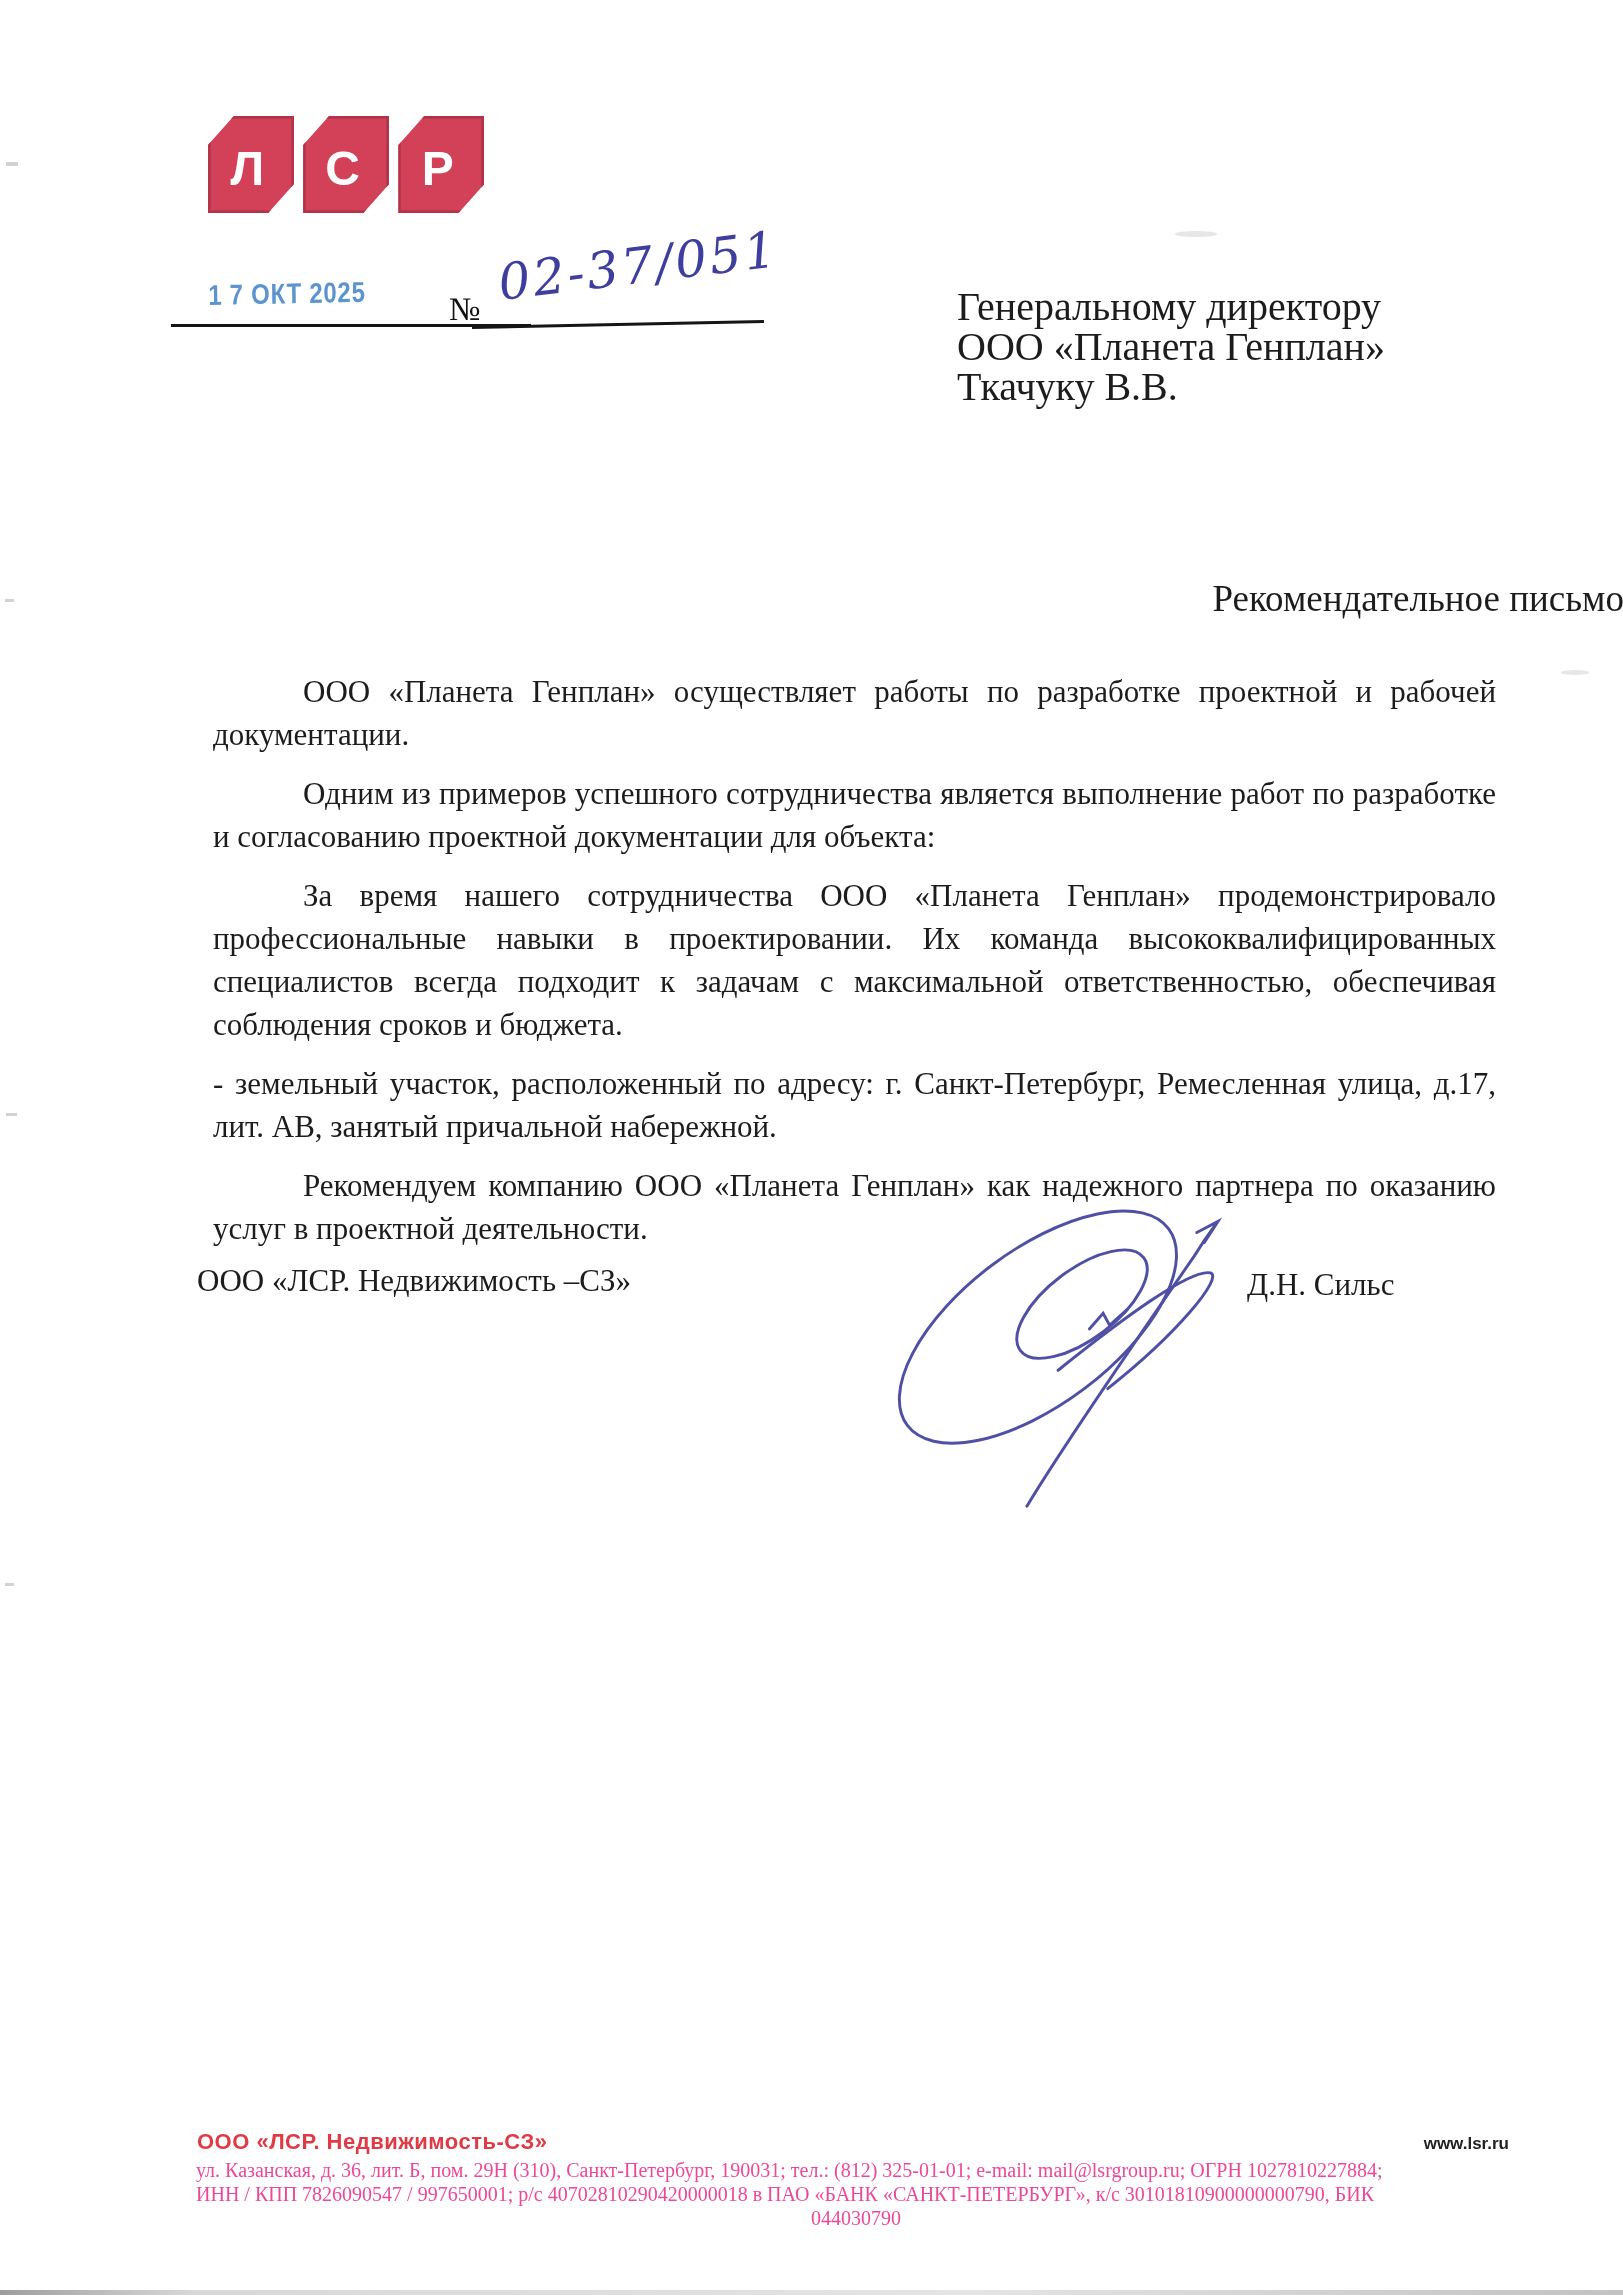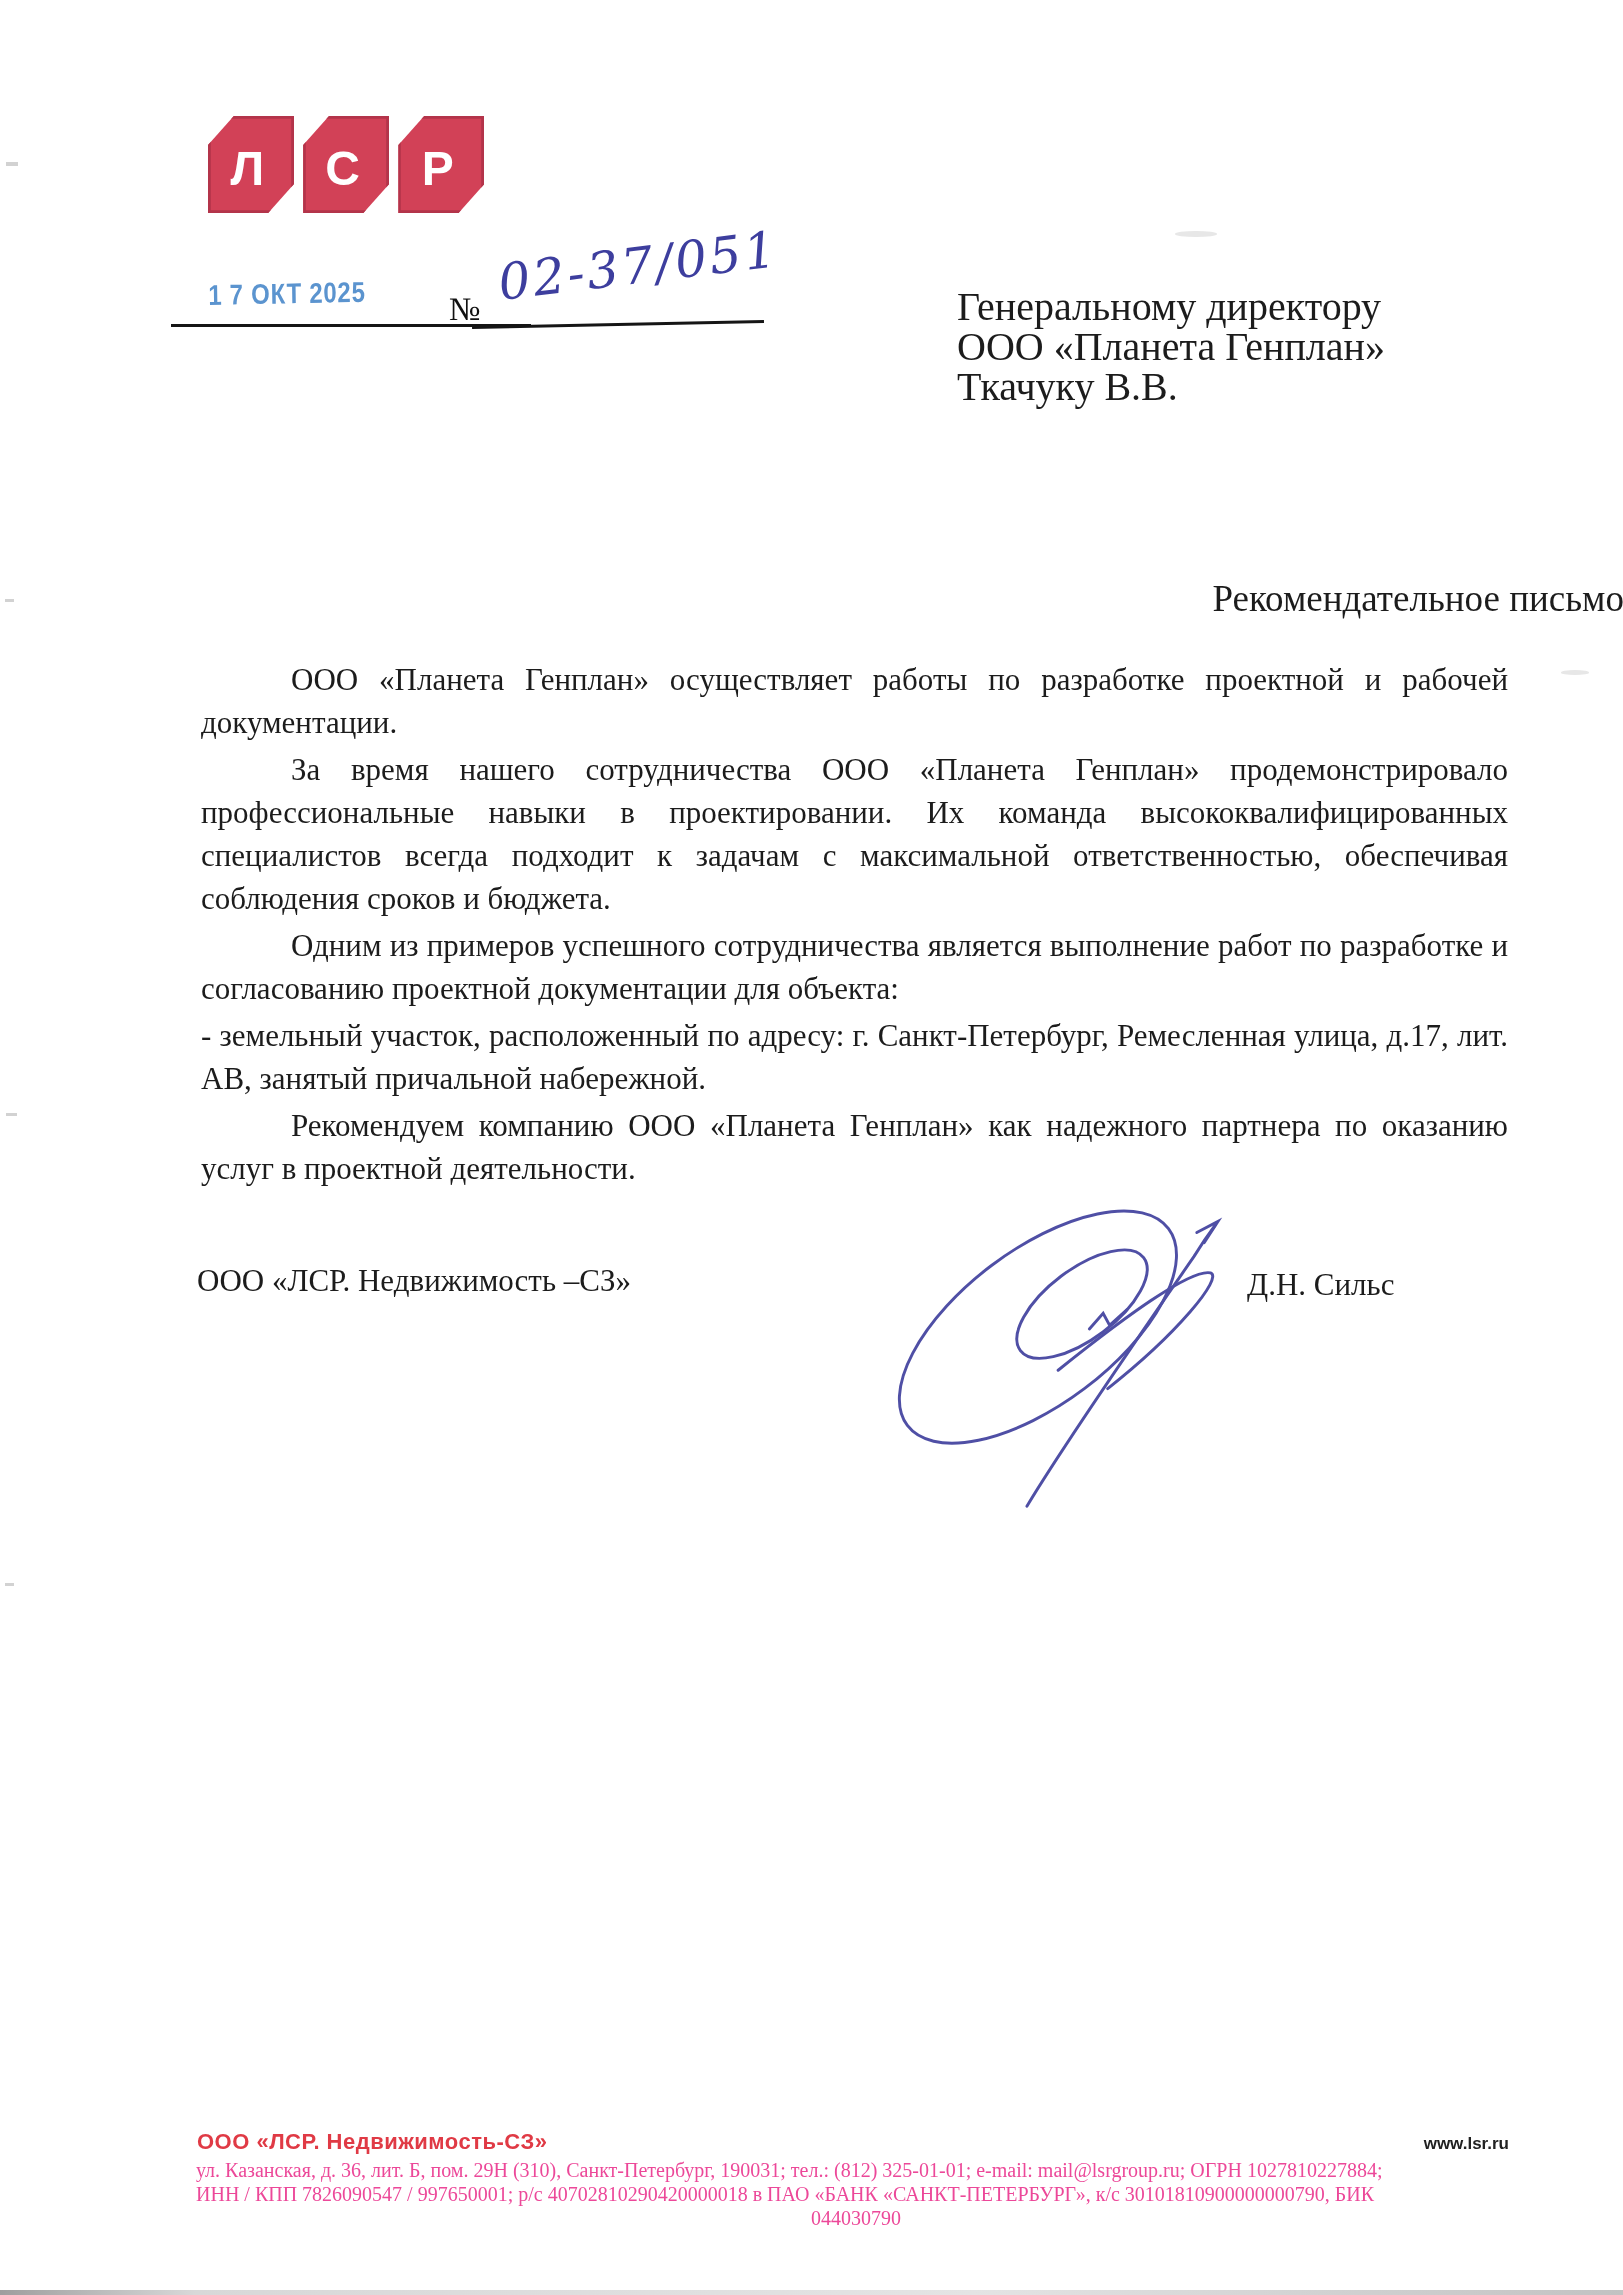--- a/index.html
+++ b/index.html
@@ -37,21 +37,21 @@
     color:#3d3e9e;transform:rotate(-7deg);letter-spacing:2.8px;white-space:nowrap;
   }
   
   .recipient{position:absolute;left:957px;top:287px;font-size:40px;line-height:40px;}
   
   .title{position:absolute;left:0;top:577px;width:1624px;text-align:right;font-size:37px;}
   .body-text{
     position:absolute;left:197px;top:654px;width:1315px;
     font-size:31px;line-height:43px;text-align:justify;
   }
-  .body-text p{margin:4px;text-indent:90px;}
+  .body-text p{margin:16px;text-indent:90px;}
   .body-text p.no-indent{text-indent:0;}
   
   .sig-position{position:absolute;left:197px;top:1260px;font-size:31px;line-height:42px;}
   .sig-name{position:absolute;left:1247px;top:1267px;font-size:31px;}
   .sig-svg{position:absolute;left:0;top:0;pointer-events:none;}
   
   .footer-company{
     position:absolute;left:197px;top:2129px;
     font-family:"Liberation Sans",sans-serif;font-weight:bold;font-size:22px;
     color:#e03a45;letter-spacing:0.5px;
@@ -100,22 +100,22 @@
   <div class="recipient">
     <div>Генеральному директору</div>
     <div>ООО «Планета Генплан»</div>
     <div>Ткачуку В.В.</div>
   </div>
 
   <div class="title">Рекомендательное письмо</div>
 
   <div class="body-text">
     <p>ООО «Планета Генплан» осуществляет работы по разработке проектной и рабочей документации.</p>
+    <p>Одним из примеров успешного сотрудничества является выполнение работ по разработке и согласованию проектной документации для объекта:</p>
     <p>За время нашего сотрудничества ООО «Планета Генплан» продемонстрировало профессиональные навыки в проектировании. Их команда высококвалифицированных специалистов всегда подходит к задачам с максимальной ответственностью, обеспечивая соблюдения  сроков и бюджета.</p>
-    <p>Одним из примеров успешного сотрудничества является выполнение работ по разработке и согласованию проектной документации для объекта:</p>
     <p class="no-indent">- земельный участок, расположенный по адресу: г. Санкт-Петербург, Ремесленная улица, д.17, лит. АВ, занятый причальной набережной.</p>
     <p>Рекомендуем компанию ООО «Планета Генплан» как надежного партнера по оказанию услуг в проектной деятельности.</p>
   </div>
 
   <div class="sig-position">
     <div>ООО «ЛСР. Недвижимость –СЗ»</div>
   </div>
   <div class="sig-name">Д.Н. Сильс</div>
 
   <svg class="sig-svg" width="1624" height="2296" viewBox="0 0 1768 2500" fill="none" stroke="#41419e" stroke-width="3.2" stroke-linecap="round" opacity="0.92">

